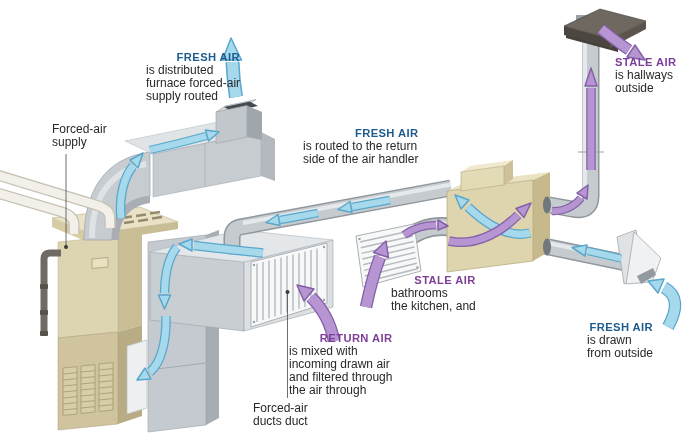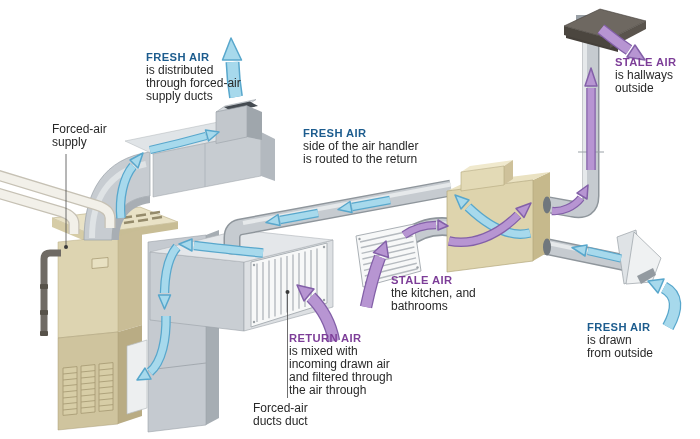--- a/index.html
+++ b/index.html
@@ -2,21 +2,21 @@
 <html style="--fresh: #a7d9ec; --fresh-outline: #58a7cc; --fresh-header: #1c5c8e; --stale: #b795d2; --stale-outline: #8360a8; --stale-header: #7d3e98; --text: #282828;"><head>
 <meta charset="utf-8">
 <style>
   html,body{margin:0;padding:0;background:#fff;}
   .stage{
     position:relative;width:700px;height:439px;background:#ffffff;
     font-family:"Liberation Sans", sans-serif;overflow:hidden;
   }
   .stage svg{position:absolute;left:0;top:0;}
   .label{position:absolute;white-space:nowrap;}
-  .label .hdr{display:block;font-size:11.2px;font-weight:bold;letter-spacing:.4px;line-height:13px;}
+  .label .hdr{display:block;font-size:11.2px;font-weight:bold;letter-spacing:.4px;line-height:13px;text-align:right;}
   .label .hdr.fresh{color:var(--fresh-header,#1c5c8e);}
   .label .hdr.stale{color:var(--stale-header,#7d3e98);}
   .label .ln{display:block;font-size:12px;line-height:13px;color:var(--text,#282828);}
   
   .bo{fill:none;stroke:var(--fresh-outline,#58a7cc);stroke-linecap:butt;}
   .bf{fill:none;stroke:var(--fresh,#a7d9ec);stroke-linecap:butt;}
   .bh{fill:var(--fresh,#a7d9ec);stroke:var(--fresh-outline,#58a7cc);stroke-width:1.5;stroke-linejoin:round;}
   .po{fill:none;stroke:var(--stale-outline,#8360a8);stroke-linecap:butt;}
   .pf{fill:none;stroke:var(--stale,#b795d2);stroke-linecap:butt;}
   .ph{fill:var(--stale,#b795d2);stroke:var(--stale-outline,#8360a8);stroke-width:1.5;stroke-linejoin:round;}
@@ -259,45 +259,45 @@
     <g>
       <line x1="287.5" y1="292" x2="287.5" y2="398" stroke="#4a4a4a" stroke-width="0.8"></line>
       <circle cx="287.5" cy="292" r="2" fill="#3a3a3a"></circle>
     </g>
   </g>
 </svg>
 
 <div class="label" style="left:146px;top:51px">
   <span class="hdr fresh">FRESH AIR</span>
   <span class="ln">is distributed</span>
-  <span class="ln">through forced-air</span>
-  <span class="ln">supply ducts</span>
+  <span class="ln">furnace forced-air</span>
+  <span class="ln">supply routed</span>
 </div>
 
 <div class="label" style="left:52px;top:123px">
   <span class="ln">Forced-air</span>
   <span class="ln">supply</span>
 </div>
 
 <div class="label" style="left:303px;top:127px">
   <span class="hdr fresh">FRESH AIR</span>
+  <span class="ln">is routed to the return</span>
   <span class="ln">side of the air handler</span>
-  <span class="ln">is routed to the return</span>
 </div>
 
 <div class="label" style="left:615px;top:56px">
   <span class="hdr stale">STALE AIR</span>
   <span class="ln">is hallways</span>
   <span class="ln">outside</span>
 </div>
 
 <div class="label" style="left:391px;top:274px">
   <span class="hdr stale">STALE AIR</span>
+  <span class="ln">bathrooms</span>
   <span class="ln">the kitchen, and</span>
-  <span class="ln">bathrooms</span>
 </div>
 
 <div class="label" style="left:289px;top:332px">
   <span class="hdr stale">RETURN AIR</span>
   <span class="ln">is mixed with</span>
   <span class="ln">incoming drawn air</span>
   <span class="ln">and filtered through</span>
   <span class="ln">the air through</span>
 </div>
 

